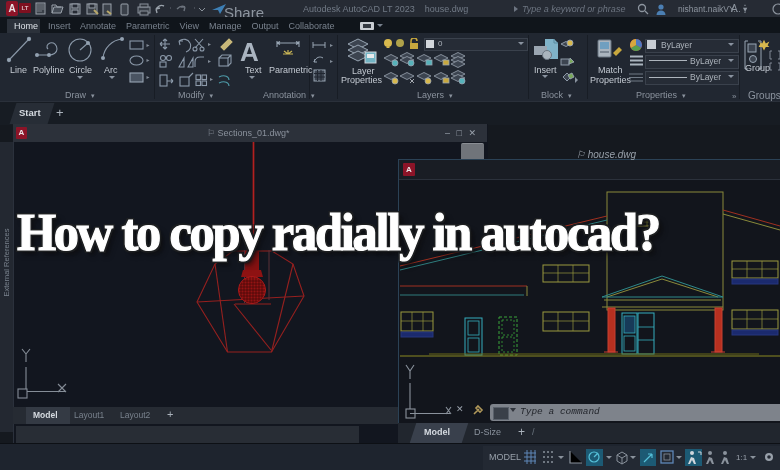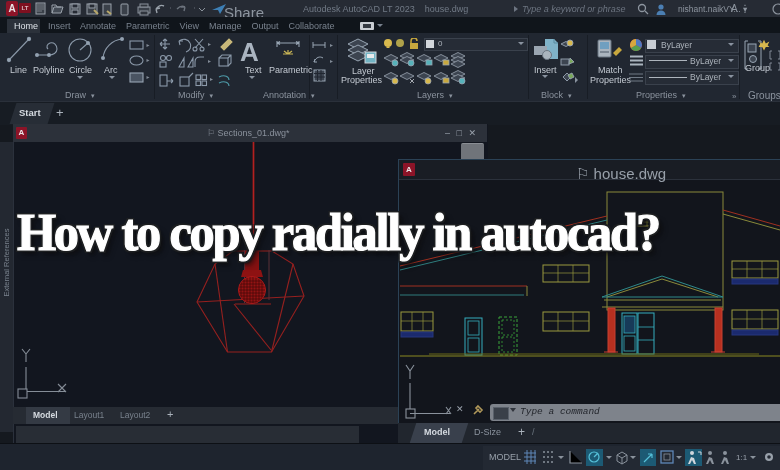--- a/index.html
+++ b/index.html
@@ -368,21 +368,21 @@
 <div class="abs" style="left:33px;top:410px;color:#d5dae0;font-size:8.5px;font-weight:bold;">Model</div>
 <div class="abs" style="left:74px;top:410px;color:#79828d;font-size:8.5px;">Layout1</div>
 <div class="abs" style="left:120px;top:410px;color:#79828d;font-size:8.5px;">Layout2</div>
 <div class="abs" style="left:167px;top:408px;color:#aab2bb;font-size:11px;">+</div>
 
 <div class="abs" style="left:16px;top:426px;width:343px;height:17px;background:#282d35;"></div>
 
 <div class="abs" style="left:398px;top:159px;width:382px;height:284px;background:#12151c;border:1px solid #2b4256;border-right:none;"></div>
 <div class="abs" style="left:399px;top:160px;width:381px;height:19px;background:#191d24;border-bottom:1px solid #2b313b;"></div>
 <div class="abs" style="left:403px;top:163px;width:12px;height:13px;background:#8c1428;border-radius:1px;color:#e8e4e6;font-weight:bold;font-size:8px;text-align:center;line-height:13px;">A</div>
-<div class="abs" style="left:576px;top:165px;color:#98a0aa;font-size:15px;">⚐ house.dwg</div>
+<div class="abs" style="left:576px;top:149px;color:#98a0aa;font-size:10px;font-style:italic;">⚐ house.dwg</div>
 
 <svg class="abs" style="left:399px;top:180px" width="381" height="226" viewBox="0 0 381 226">
   <g fill="none" stroke-width="1">
 
     <rect x="208" y="12" width="116" height="118" stroke="#8a8a3a"></rect>
     <rect x="234" y="38" width="22" height="8" stroke="#9a9a3e"></rect>
     <path d="M234 42h22M241 38v8M248 38v8" stroke="#9a9a3e" stroke-width="0.7"></path>
 
     <path d="M208 36L1 86" stroke="#a03020"></path>
     <path d="M208 40L1 90" stroke="#2e7d7d"></path>

